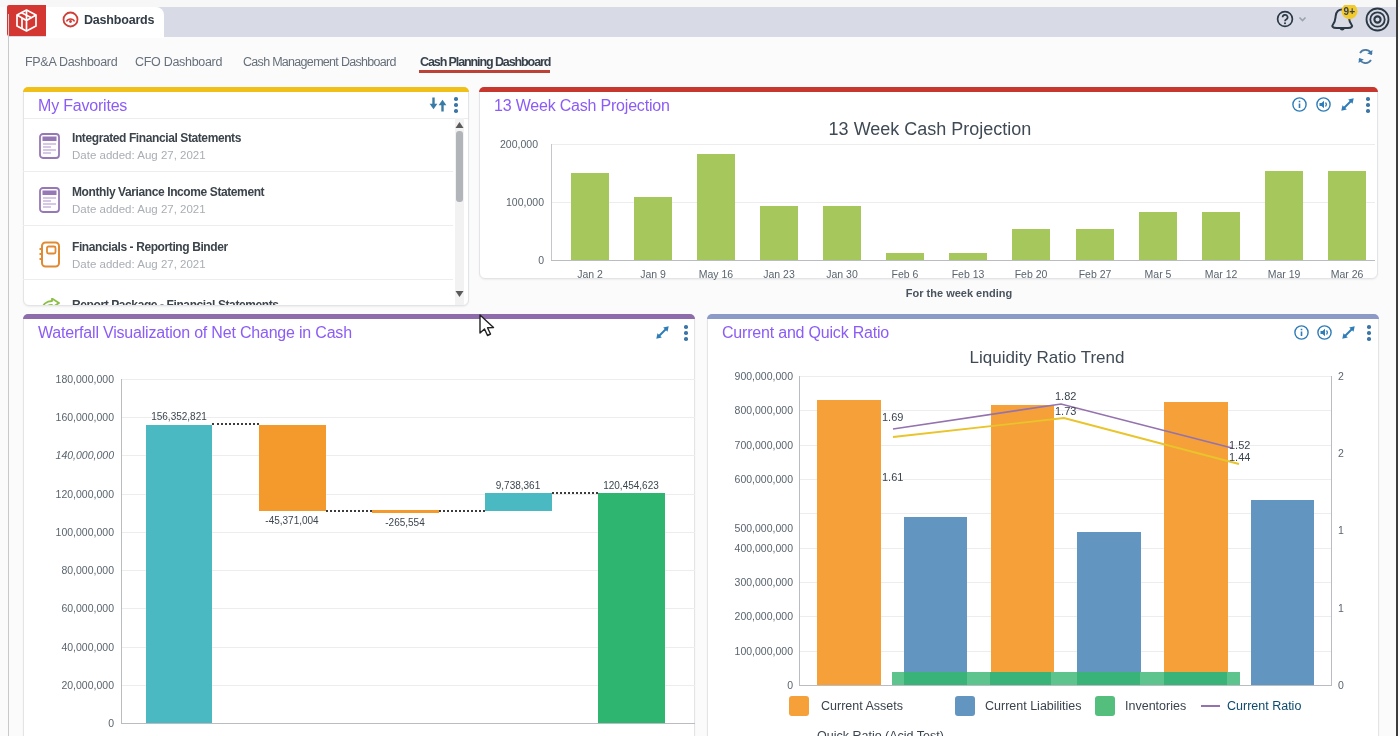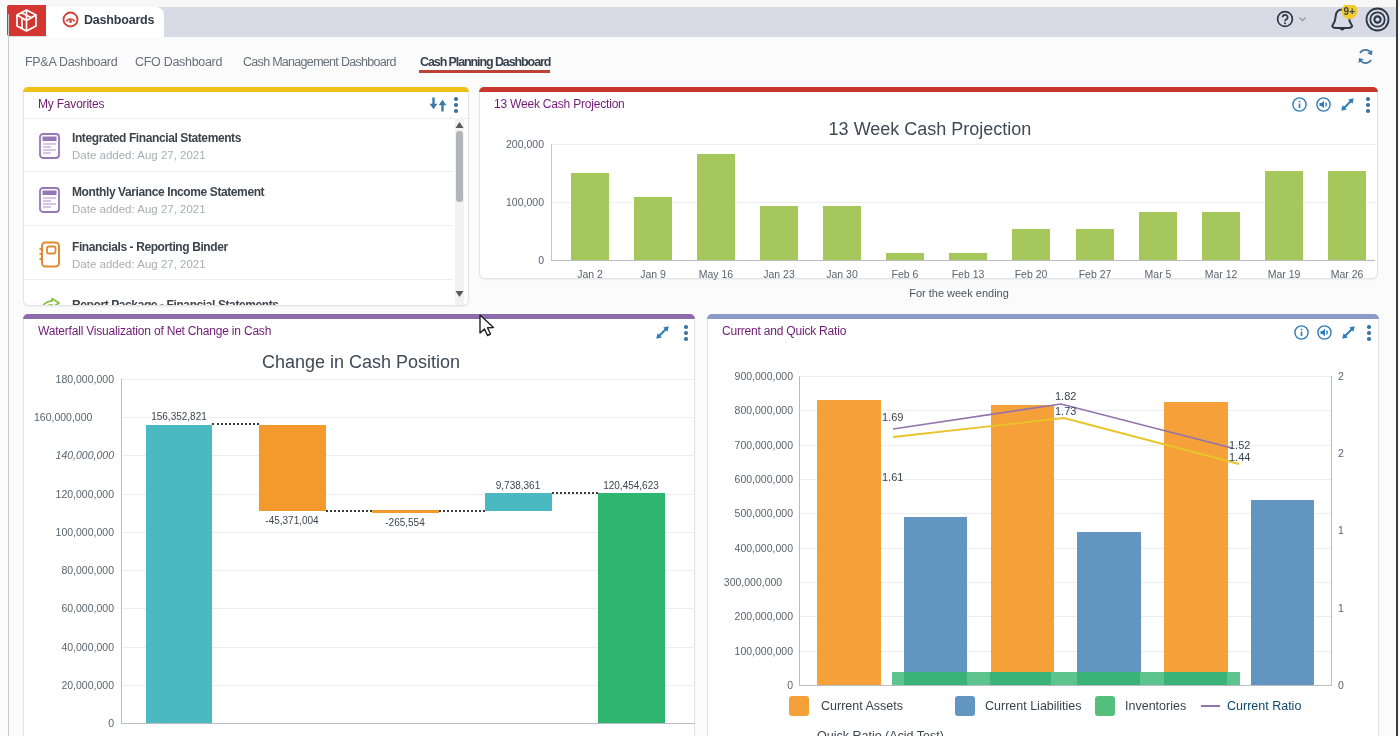--- a/index.html
+++ b/index.html
@@ -2,21 +2,21 @@
 <html><head>
 <meta charset="utf-8">
 <style>
 * { margin:0; padding:0; box-sizing:border-box; }
 html,body { width:1400px; height:736px; overflow:hidden; background:#fbfbfc;
   font-family:"Liberation Sans", sans-serif; position:relative; }
 .abs { position:absolute; }
 .panel { position:absolute; background:#fff; border:1px solid #e2e4e7; border-radius:6px;
   box-shadow:0 1px 2px rgba(0,0,0,0.06); }
 .ptop { position:absolute; left:-1px; right:-1px; top:-1px; height:5px; border-radius:6px 6px 0 0; }
-.phead { position:absolute; left:14px; top:9px; font-size:12px; letter-spacing:-0.2px; color:#701a75; }
+.phead { position:absolute; left:14px; top:9px; font-size:16px; letter-spacing:-0.2px; color:#8b5cf6; }
 .lbl { position:absolute; font-size:10.5px; color:#5a646e; white-space:nowrap; }
 .bar { position:absolute; }
 .grid { position:absolute; height:1px; background:#ededee; }
 .dot3 { position:absolute; width:4px; }
 .dot3 b { display:block; width:3.5px; height:3.5px; border-radius:50%; background:#3c76a8; margin-bottom:2.5px; }
 </style>
 </head>
 <body>
 
 <div class="abs" style="left:0;top:0;width:1400px;height:7px;background:#f7f7f8;"></div>
@@ -150,21 +150,21 @@
   <path d="M4 13 L13 4" stroke="#2e7cb8" stroke-width="1.9"></path>
   <path d="M14.7 2.3 L9.2 3.5 L13.5 7.8 Z" fill="#2e7cb8"></path>
   <path d="M2.3 14.7 L3.5 9.2 L7.8 13.5 Z" fill="#2e7cb8"></path>
  </svg>
  <div class="dot3" style="left:886px;top:9px;">
       <b></b>
       <b></b>
       <b></b>
     </div>
  <div class="abs" style="left:150px;top:31px;width:600px;text-align:center;font-size:18px;color:#3f4a55;">13 Week Cash Projection</div>
- <div class="lbl" style="left:14px;top:50px;width:50px;text-align:right;">200,000</div>
+ <div class="lbl" style="left:14px;top:50px;width:50px;text-align:center;">200,000</div>
  <div class="lbl" style="left:14px;top:108px;width:50px;text-align:right;">100,000</div>
  <div class="lbl" style="left:14px;top:166px;width:50px;text-align:right;">0</div>
  <div class="grid" style="left:71px;top:56px;width:824px;"></div>
  <div class="grid" style="left:71px;top:114px;width:824px;"></div>
  <div class="abs" style="left:71px;top:56px;width:1px;height:117px;background:#c3c7cb;"></div>
  <div class="abs" style="left:71px;top:172px;width:824px;height:1px;background:#b9bdc1;"></div>
  <div class="bar" style="left:91px;top:85px;width:38px;height:87px;background:#a6c75c;"></div>
  <div class="bar" style="left:154px;top:109px;width:38px;height:63px;background:#a6c75c;"></div>
  <div class="bar" style="left:217px;top:66px;width:38px;height:106px;background:#a6c75c;"></div>
  <div class="bar" style="left:280px;top:118px;width:38px;height:54px;background:#a6c75c;"></div>
@@ -183,39 +183,38 @@
  <div class="lbl" style="left:269px;top:180px;width:60px;text-align:center;">Jan 23</div>
  <div class="lbl" style="left:332px;top:180px;width:60px;text-align:center;">Jan 30</div>
  <div class="lbl" style="left:395px;top:180px;width:60px;text-align:center;">Feb 6</div>
  <div class="lbl" style="left:458px;top:180px;width:60px;text-align:center;">Feb 13</div>
  <div class="lbl" style="left:521px;top:180px;width:60px;text-align:center;">Feb 20</div>
  <div class="lbl" style="left:585px;top:180px;width:60px;text-align:center;">Feb 27</div>
  <div class="lbl" style="left:648px;top:180px;width:60px;text-align:center;">Mar 5</div>
  <div class="lbl" style="left:711px;top:180px;width:60px;text-align:center;">Mar 12</div>
  <div class="lbl" style="left:774px;top:180px;width:60px;text-align:center;">Mar 19</div>
  <div class="lbl" style="left:837px;top:180px;width:60px;text-align:center;">Mar 26</div>
- <div class="abs" style="left:329px;top:199px;width:300px;text-align:center;font-size:11px;color:#4a545e;">For the week ending</div>
+ <div class="abs" style="left:329px;top:199px;width:300px;text-align:center;font-size:11px;color:#4a545e;font-weight:bold;">For the week ending</div>
 </div>
 
 <div class="panel" style="left:23px;top:314px;width:672px;height:430px;">
  <div class="ptop" style="background:#8e6cab;"></div>
  <div class="phead">Waterfall Visualization of Net Change in Cash</div>
  <svg class="abs" style="left:630px;top:9px;" width="17" height="17" viewBox="0 0 17 17">
   <path d="M4 13 L13 4" stroke="#2e7cb8" stroke-width="1.9"></path>
   <path d="M14.7 2.3 L9.2 3.5 L13.5 7.8 Z" fill="#2e7cb8"></path>
   <path d="M2.3 14.7 L3.5 9.2 L7.8 13.5 Z" fill="#2e7cb8"></path>
  </svg>
  <div class="dot3" style="left:660px;top:10px;">
       <b></b>
       <b></b>
       <b></b>
     </div>
- <div class="abs" style="left:137px;top:37px;width:400px;text-align:center;font-size:18px;color:#3f4a55;">Change in Cash Position</div>
  <div class="lbl" style="left:10px;top:58px;width:80px;text-align:right;">180,000,000</div>
- <div class="lbl" style="left:10px;top:96px;width:80px;">160,000,000</div>
+ <div class="lbl" style="left:10px;top:96px;width:80px;text-align:right;">160,000,000</div>
  <div class="lbl" style="left:10px;top:134px;width:80px;text-align:right;font-style:italic;">140,000,000</div>
  <div class="lbl" style="left:10px;top:173px;width:80px;text-align:right;">120,000,000</div>
  <div class="lbl" style="left:10px;top:211px;width:80px;text-align:right;">100,000,000</div>
  <div class="lbl" style="left:10px;top:249px;width:80px;text-align:right;">80,000,000</div>
  <div class="lbl" style="left:10px;top:287px;width:80px;text-align:right;">60,000,000</div>
  <div class="lbl" style="left:10px;top:326px;width:80px;text-align:right;">40,000,000</div>
  <div class="lbl" style="left:10px;top:364px;width:80px;text-align:right;">20,000,000</div>
  <div class="lbl" style="left:10px;top:402px;width:80px;text-align:right;">0</div>
  <div class="grid" style="left:97px;top:64px;width:574px;"></div>
  <div class="grid" style="left:97px;top:102px;width:574px;"></div>
@@ -263,27 +262,28 @@
  <svg class="abs" style="left:632px;top:9px;" width="17" height="17" viewBox="0 0 17 17">
   <path d="M4 13 L13 4" stroke="#2e7cb8" stroke-width="1.9"></path>
   <path d="M14.7 2.3 L9.2 3.5 L13.5 7.8 Z" fill="#2e7cb8"></path>
   <path d="M2.3 14.7 L3.5 9.2 L7.8 13.5 Z" fill="#2e7cb8"></path>
  </svg>
  <div class="dot3" style="left:659px;top:10px;">
       <b></b>
       <b></b>
       <b></b>
     </div>
+ <div class="abs" style="left:139px;top:33px;width:400px;text-align:center;font-size:17px;color:#3f4a55;">Liquidity Ratio Trend</div>
  <div class="lbl" style="left:5px;top:55px;width:80px;text-align:right;">900,000,000</div>
  <div class="lbl" style="left:5px;top:89px;width:80px;text-align:right;">800,000,000</div>
  <div class="lbl" style="left:5px;top:124px;width:80px;text-align:right;">700,000,000</div>
  <div class="lbl" style="left:5px;top:158px;width:80px;text-align:right;">600,000,000</div>
- <div class="lbl" style="left:5px;top:192px;width:80px;text-align:right;">500,000,000</div>
+ <div class="lbl" style="left:5px;top:207px;width:80px;text-align:right;">500,000,000</div>
  <div class="lbl" style="left:5px;top:227px;width:80px;text-align:right;">400,000,000</div>
- <div class="lbl" style="left:5px;top:261px;width:80px;text-align:center;">300,000,000</div>
+ <div class="lbl" style="left:5px;top:261px;width:80px;text-align:right;">300,000,000</div>
  <div class="lbl" style="left:5px;top:295px;width:80px;text-align:right;">200,000,000</div>
  <div class="lbl" style="left:5px;top:330px;width:80px;text-align:right;">100,000,000</div>
  <div class="lbl" style="left:5px;top:364px;width:80px;text-align:right;">0</div>
  <div class="lbl" style="left:630px;top:55px;">2</div>
  <div class="lbl" style="left:630px;top:132px;">2</div>
  <div class="lbl" style="left:630px;top:209px;">1</div>
  <div class="lbl" style="left:630px;top:287px;">1</div>
  <div class="lbl" style="left:630px;top:364px;">0</div>
  <div class="grid" style="left:91px;top:61px;width:532px;"></div>
  <div class="grid" style="left:91px;top:95px;width:532px;"></div>

